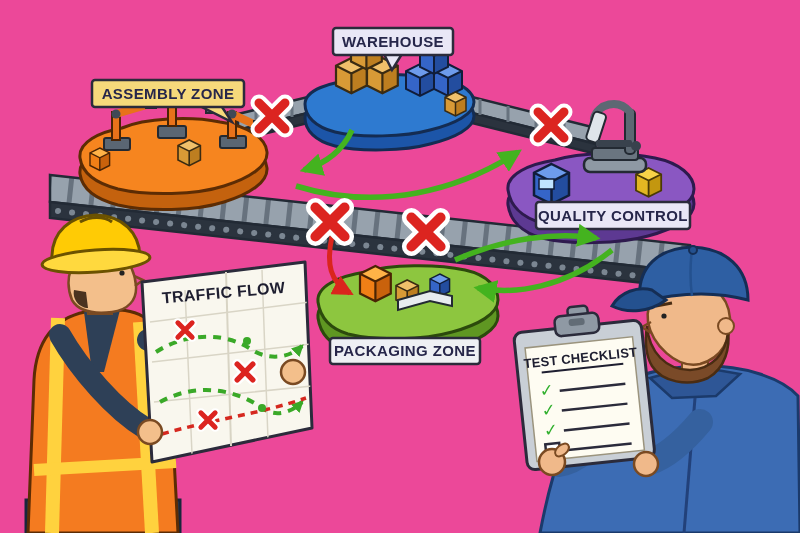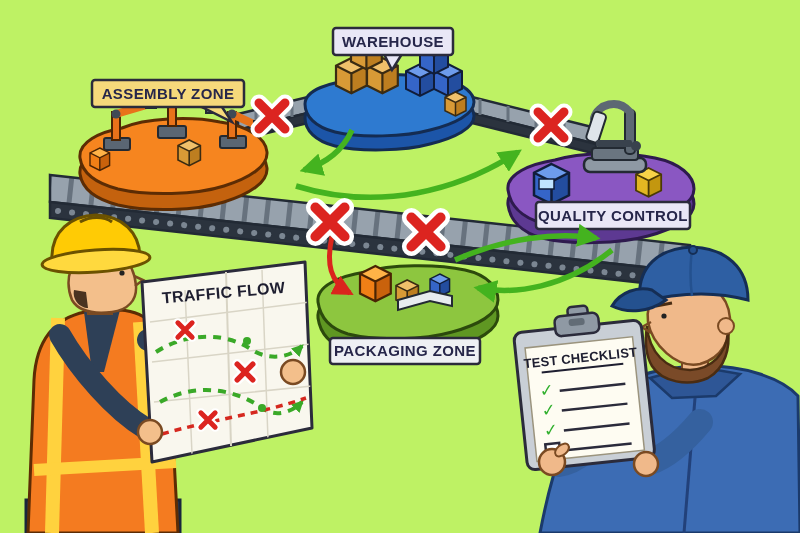--- a/index.html
+++ b/index.html
@@ -1,16 +1,16 @@
 <!DOCTYPE html>
 <html><head>
 <meta charset="utf-8">
 <style>
   html,body{margin:0;padding:0;background:#ffffff;}
-  .scene{position:relative;width:800px;height:533px;background:#bef264;overflow:hidden;
+  .scene{position:relative;width:800px;height:533px;background:#ec4899;overflow:hidden;
          font-family:"Liberation Sans",sans-serif;}
   svg{display:block;}
   text{font-family:"Liberation Sans","DejaVu Sans",sans-serif;}
   .zone-label{font-weight:bold;font-size:15px;fill:#26264a;letter-spacing:.4px;}
   .map-title{font-weight:bold;font-size:16px;fill:#1e1e30;letter-spacing:.3px;}
   .cl-title{font-weight:bold;font-size:13px;fill:#1e1e30;letter-spacing:.2px;}
   .cl-check{font-weight:bold;font-size:17px;fill:#2faf2c;}
 </style>
 </head>
 <body>

